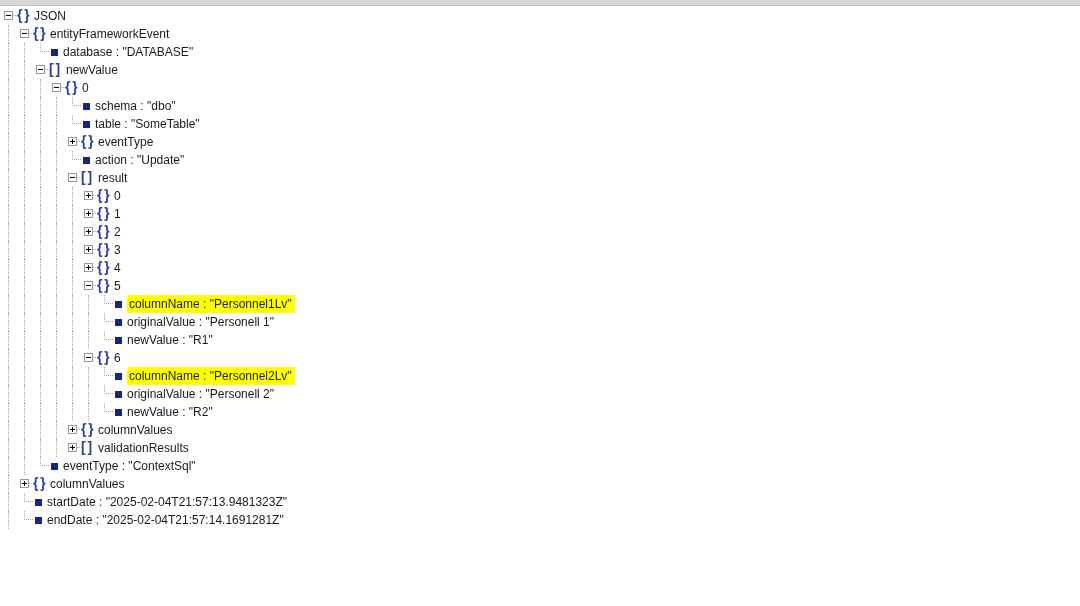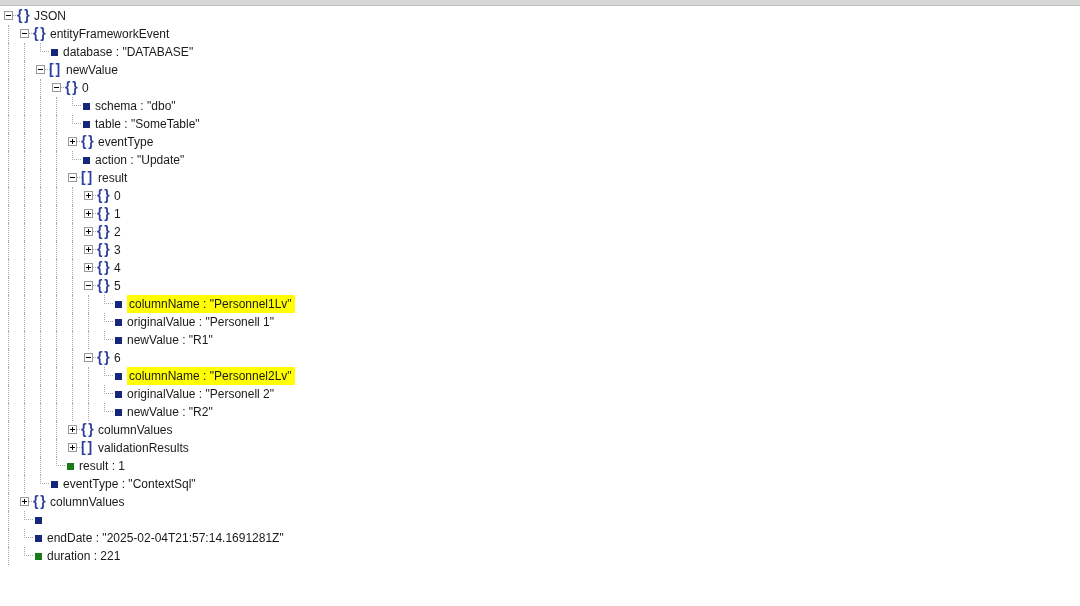--- a/index.html
+++ b/index.html
@@ -387,49 +387,36 @@
       <div class="guide" style="left: 40px;"></div>
       <div class="guide" style="left: 56px;"></div>
       <div class="expander plus" style="left: 68px;"></div>
       <div class="stub" style="left: 77px;"></div>
       <div class="icon bracket" style="left: 81px;">[ ]</div>
       <div class="label" style="left: 98px;">validationResults</div>
     </div>
     <div class="row">
       <div class="guide" style="left: 8px;"></div>
       <div class="guide" style="left: 24px;"></div>
-      <div class="guide" style="left: 40px;"></div>
-      <div class="elbow" style="left: 56px;"></div>
-      <div class="marker number" style="left: 67px;"></div>
-      <div class="label" style="left: 79px;">result : 1</div>
-    </div>
-    <div class="row">
-      <div class="guide" style="left: 8px;"></div>
-      <div class="guide" style="left: 24px;"></div>
       <div class="elbow" style="left: 40px;"></div>
       <div class="marker string" style="left: 51px;"></div>
       <div class="label" style="left: 63px;">eventType : "ContextSql"</div>
     </div>
     <div class="row">
       <div class="guide" style="left: 8px;"></div>
       <div class="expander plus" style="left: 20px;"></div>
       <div class="stub" style="left: 29px;"></div>
       <div class="icon brace" style="left: 33px;">{ }</div>
       <div class="label" style="left: 50px;">columnValues</div>
     </div>
     <div class="row">
       <div class="guide" style="left: 8px;"></div>
       <div class="elbow" style="left: 24px;"></div>
       <div class="marker string" style="left: 35px;"></div>
+      <div class="label" style="left: 47px;">startDate : "2025-02-04T21:57:13.9481323Z"</div>
     </div>
     <div class="row">
       <div class="guide" style="left: 8px;"></div>
       <div class="elbow" style="left: 24px;"></div>
       <div class="marker string" style="left: 35px;"></div>
       <div class="label" style="left: 47px;">endDate : "2025-02-04T21:57:14.1691281Z"</div>
     </div>
-    <div class="row">
-      <div class="guide" style="left: 8px;"></div>
-      <div class="elbow" style="left: 24px;"></div>
-      <div class="marker number" style="left: 35px;"></div>
-      <div class="label" style="left: 47px;">duration : 221</div>
-    </div>
   </div>
 
 </body></html>

